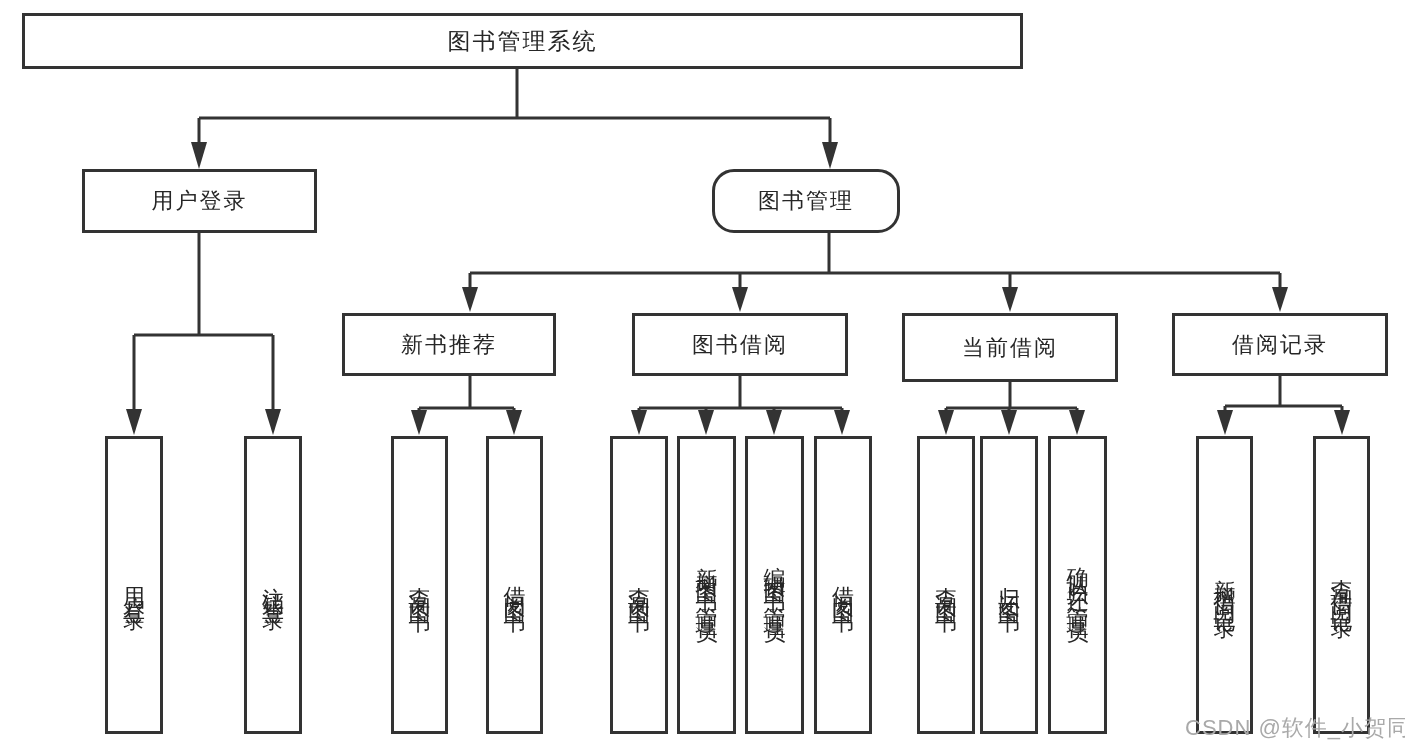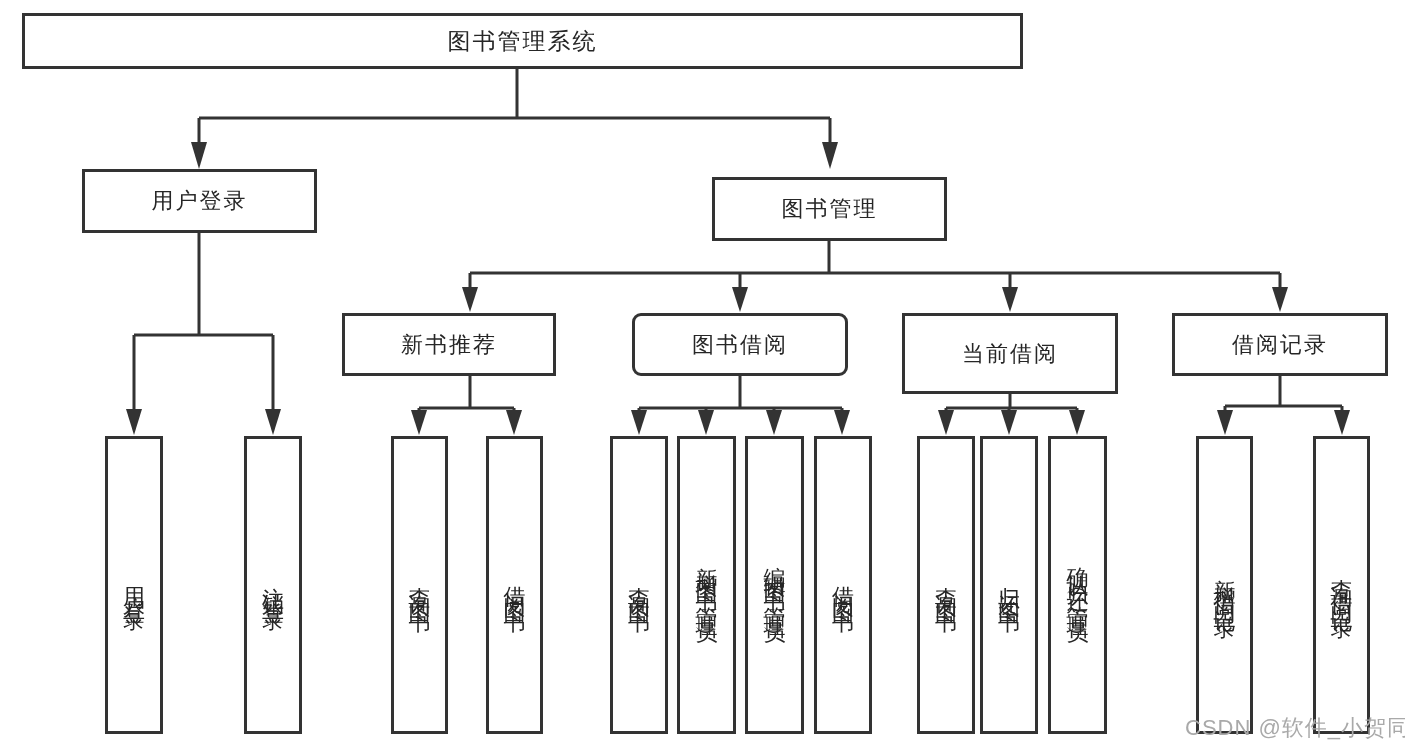--- a/index.html
+++ b/index.html
@@ -90,25 +90,25 @@
       <polygon points="1001,410 1017,410 1009,435"></polygon>
       <polygon points="1069,410 1085,410 1077,435"></polygon>
       <polygon points="1217,410 1233,410 1225,435"></polygon>
       <polygon points="1334,410 1350,410 1342,435"></polygon>
     </g>
   </svg>
 
   <div class="box h root-box" style="left:22px; top:13px; width:1001px; height:56px;">图书管理系统</div>
 
   <div class="box h" style="left:82px; top:169px; width:235px; height:64px;">用户登录</div>
-  <div class="box h" style="left:712px; top:177px; width:235px; height:64px;">图书管理</div>
+  <div class="box h" style="left:712px; top:169px; width:188px; height:64px;border-radius:22px;">图书管理</div>
 
   <div class="box h" style="left:342px; top:313px; width:214px; height:63px;">新书推荐</div>
-  <div class="box h" style="left:632px; top:313px; width:216px; height:63px;border-radius:9px;">图书借阅</div>
-  <div class="box h" style="left:902px; top:313px; width:216px; height:81px;">当前借阅</div>
+  <div class="box h" style="left:632px; top:313px; width:216px; height:63px;">图书借阅</div>
+  <div class="box h" style="left:902px; top:313px; width:216px; height:69px;">当前借阅</div>
   <div class="box h" style="left:1172px; top:313px; width:216px; height:63px;">借阅记录</div>
 
   <div class="box v" style="left:105px; top:436px; width:58px; height:298px;">用户登录</div>
   <div class="box v" style="left:244px; top:436px; width:58px; height:298px;">注销登录</div>
 
   <div class="box v" style="left:391px; top:436px; width:57px; height:298px;">查询图书</div>
   <div class="box v" style="left:486px; top:436px; width:57px; height:298px;">借阅图书</div>
 
   <div class="box v" style="left:610px; top:436px; width:58px; height:298px;">查询图书</div>
   <div class="box v" style="left:677px; top:436px; width:59px; height:298px;">新增图书（管理员）</div>

